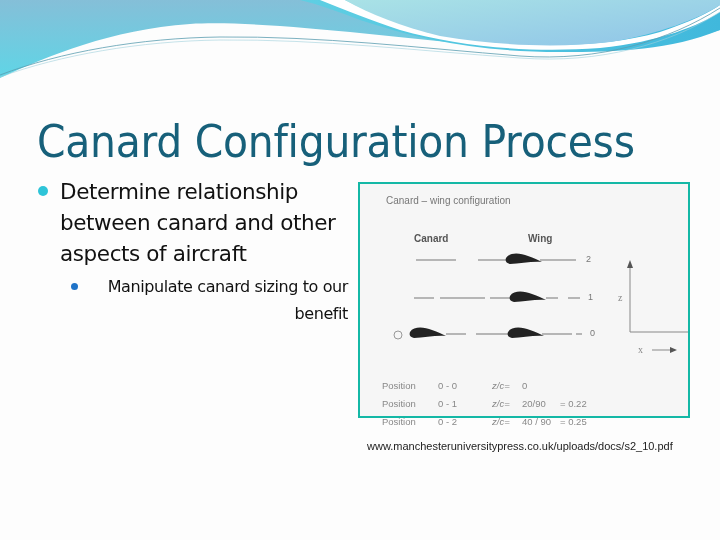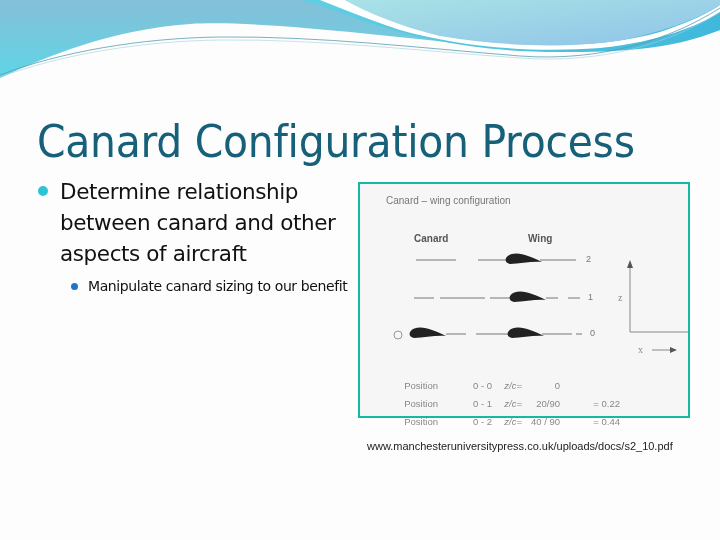--- a/index.html
+++ b/index.html
@@ -15,34 +15,34 @@
     font-family: "DejaVu Sans", sans-serif; font-weight: normal;
     transform: scaleX(0.93); transform-origin: left top;
     white-space: nowrap;
   }
   .content { position: absolute; left: 38px; top: 163px; width: 310px; }
   .bullet { position: relative; padding-left: 22px; color: #111; font-size: 21.5px; line-height: 31px; margin-bottom: 4px; font-family: "DejaVu Sans", sans-serif; letter-spacing: -0.4px; margin-top: 13px; }
   .bullet .dot {
     position: absolute; left: 0; top: 10px; width: 10px; height: 10px; border-radius: 50%;
     background: #2ec4d8;
   }
-  .sub { position: relative; padding-left: 50px; color: #111; font-size: 14px; line-height: 27px; margin-bottom: 0; font-family: "DejaVu Sans", sans-serif; letter-spacing: -0.4px; }
+  .sub { position: relative; padding-left: 50px; color: #111; font-size: 16px; line-height: 27px; margin-bottom: 0; font-family: "DejaVu Sans", sans-serif; letter-spacing: -0.4px; text-align: right; }
   .sub .dot {
     position: absolute; left: 33px; top: 10px; width: 7px; height: 7px; border-radius: 50%;
     background: #1f73c8;
   }
   .figure {
     position: absolute; left: 358px; top: 182px; width: 332px; height: 236px;
     box-sizing: border-box; border: 2px solid #14b8a6; background: #f6f6f6;
   }
   .fig-caption-title { position: absolute; left: 26px; top: 11px; font-size: 10px; color: #777; }
   .col-label { position: absolute; font-size: 10px; font-weight: bold; color: #555; }
   .svg-diagram { position: absolute; left: 0; top: 0; }
   .pos-table { position: absolute; left: 22px; top: 192px; font-size: 9.5px; color: #888; }
-  .pos-row { display: flex; height: 18px; align-items: center; text-align: right; }
+  .pos-row { display: flex; height: 18px; align-items: center; }
   .pos-row .c1 { width: 56px; }
   .pos-row .c2 { width: 54px; }
   .pos-row .c3 { width: 30px; font-style: italic; }
   .pos-row .c4 { width: 38px; }
   .pos-row .c5 { width: 60px; }
   .source-url { position: absolute; left: 367px; top: 440px; font-size: 11px; color: #222; white-space: nowrap; }
 </style>
 </head>
 <body>
 
@@ -151,18 +151,18 @@
       <span class="c2">0 - 1</span>
       <span class="c3">z/c=</span>
       <span class="c4">20/90</span>
       <span class="c5">= 0.22</span>
     </div>
     <div class="pos-row">
       <span class="c1">Position</span>
       <span class="c2">0 - 2</span>
       <span class="c3">z/c=</span>
       <span class="c4">40 / 90</span>
-      <span class="c5">= 0.44</span>
+      <span class="c5">= 0.25</span>
     </div>
   </div>
 </div>
 
 <div class="source-url">www.manchesteruniversitypress.co.uk/uploads/docs/s2_10.pdf</div>
 
 </body></html>

